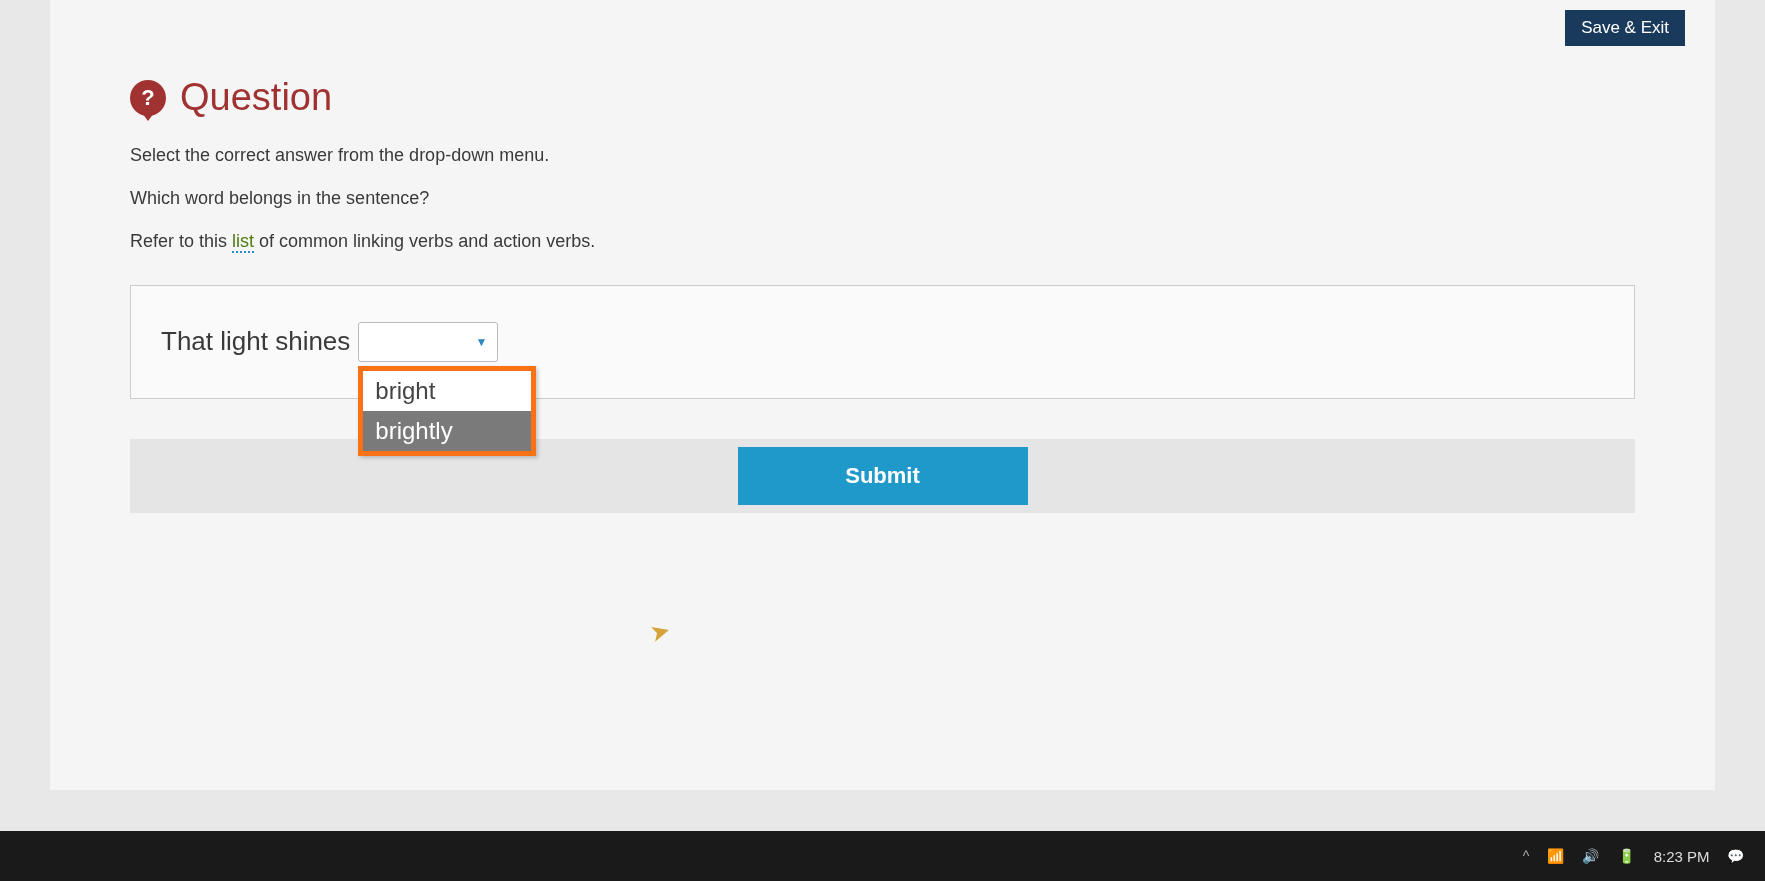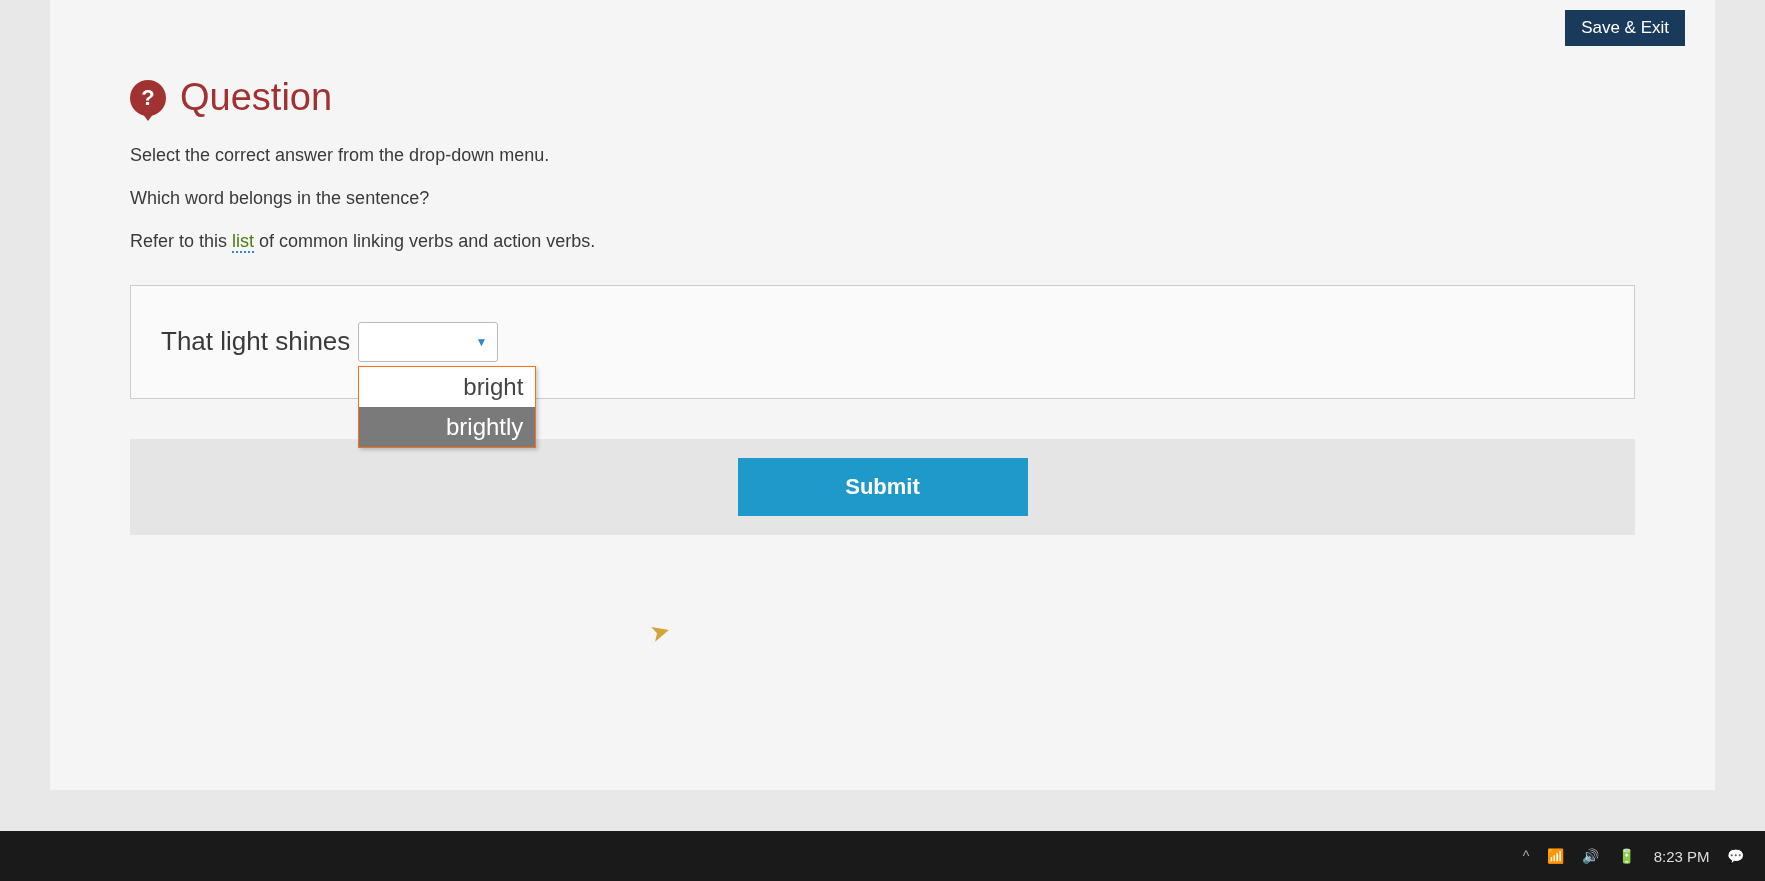--- a/index.html
+++ b/index.html
@@ -84,21 +84,20 @@
       border-bottom: 2px dotted #2b8cc4;
       cursor: pointer;
       text-align: center;
     }
     .answer-box {
       border: 1px solid #ccc;
       background: #fafafa;
       padding: 36px 30px;
       margin-top: 30px;
       position: relative;
-      text-align: right;
     }
     .sentence-row {
       display: flex;
       align-items: center;
       gap: 8px;
       font-size: 26px;
       color: #3a3a3a;
     }
     .dropdown-wrapper {
       position: relative;
@@ -118,39 +117,39 @@
     }
     .dropdown-arrow {
       color: #2b8cc4;
       font-size: 12px;
     }
     .dropdown-list {
       position: absolute;
       top: 44px;
       left: 0;
       width: 178px;
-      border: 1px solid #f97316;
+      border: 5px solid #f97316;
       background: #fff;
       box-shadow: 2px 2px 4px rgba(0,0,0,0.2);
       z-index: 10;
     }
     .dropdown-option {
       padding: 6px 12px;
       font-size: 24px;
       color: #444;
       cursor: pointer;
       background: #fff;
     }
     .dropdown-option.highlighted {
       background: #7a7a7a;
       color: #fff;
     }
     .submit-area {
       background: #e5e5e5;
-      padding: 19px 0;
+      padding: 8px 0;
       margin-top: 40px;
       display: flex;
       justify-content: center;
     }
     .submit-button {
       background: #1f99c9;
       color: #fff;
       border: none;
       font-size: 22px;
       font-weight: 600;

